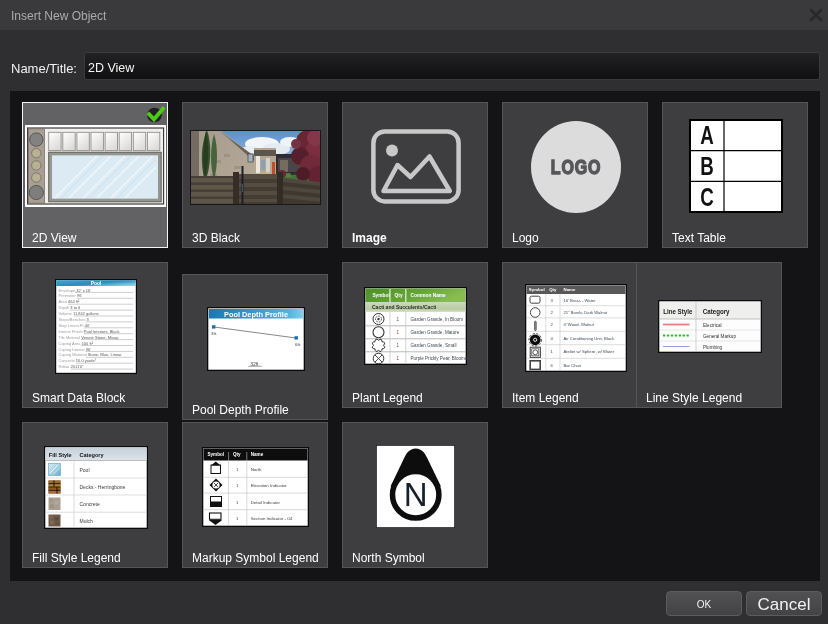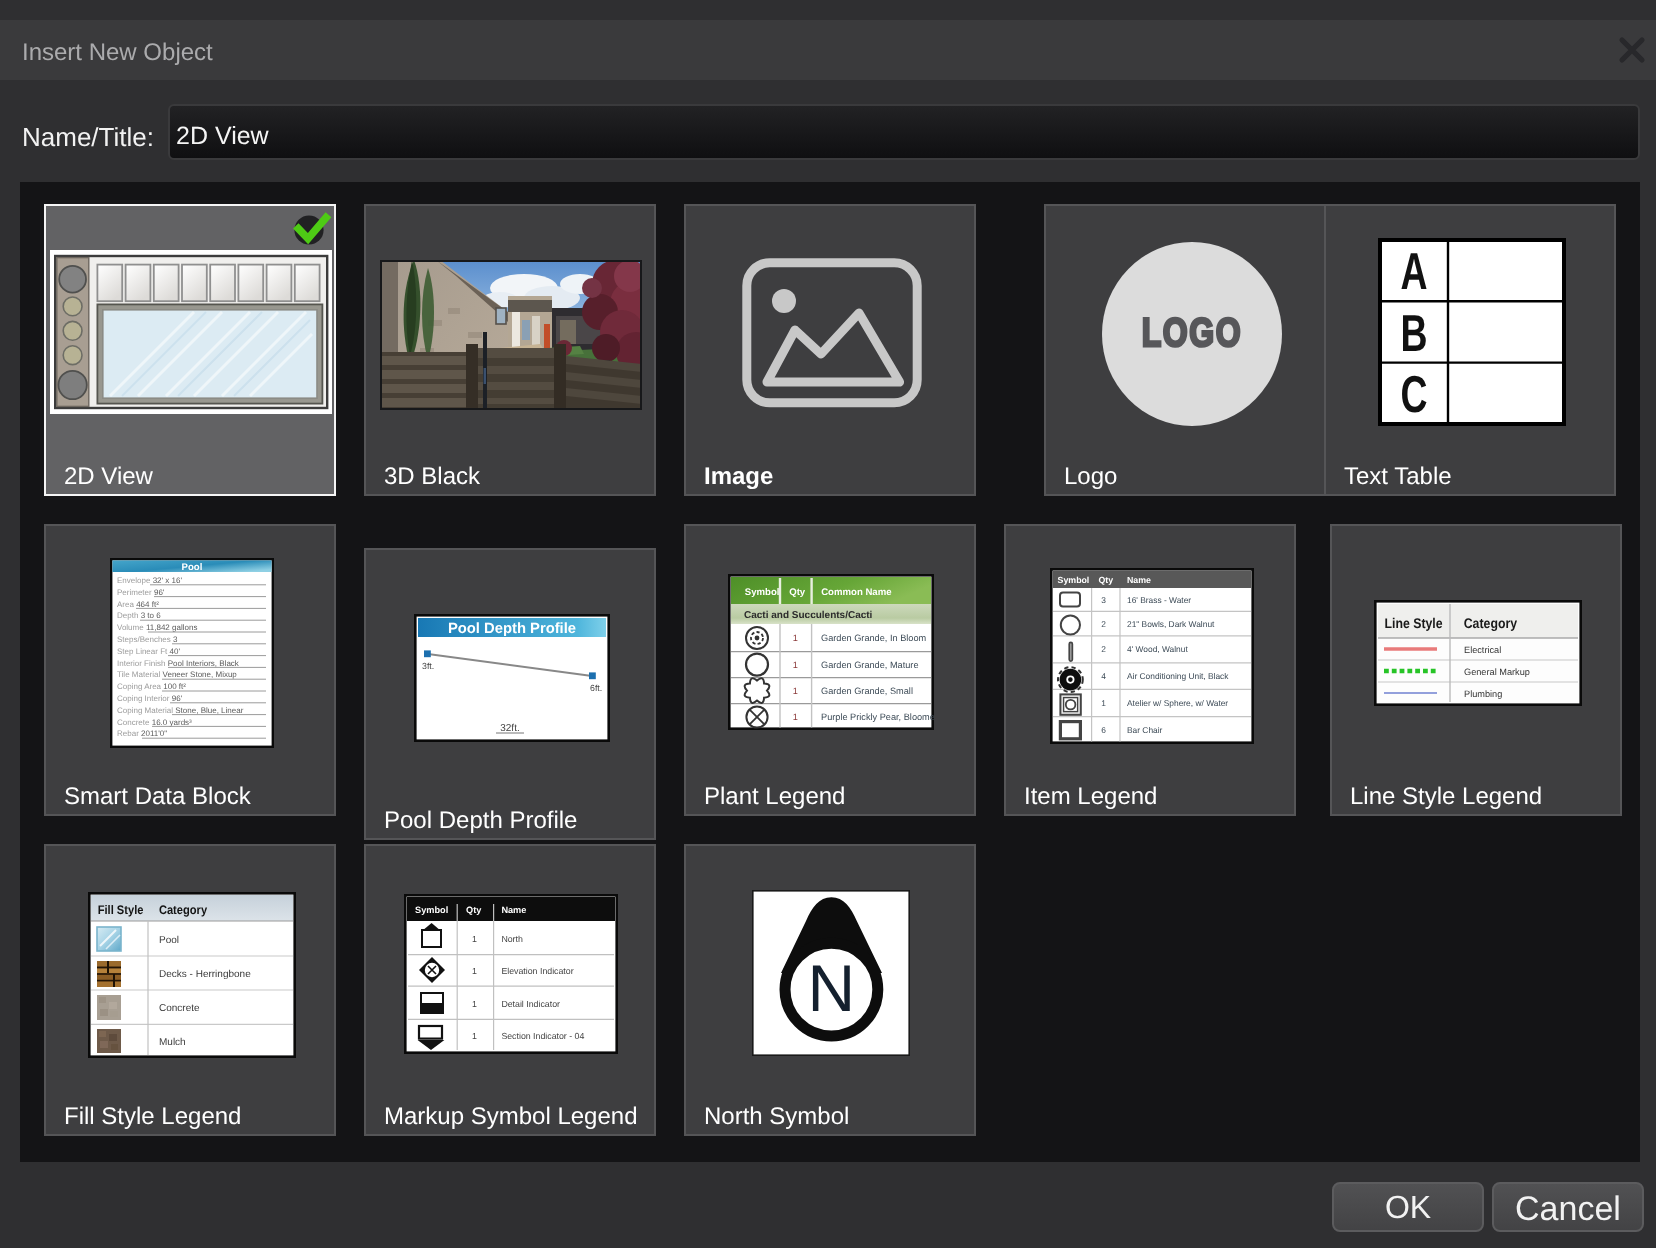--- a/index.html
+++ b/index.html
@@ -1,17 +1,17 @@
 <!DOCTYPE html>
 <html><head>
 <meta charset="utf-8">
 <style>
   html,body{margin:0;padding:0;}
   body{width:828px;height:624px;background:#2f2f31;font-family:"Liberation Sans",sans-serif;overflow:hidden;position:relative;}
-  .titlebar{position:absolute;left:0;top:0;width:828px;height:30px;background:#3a3a3c;margin-top:10px;}
+  .titlebar{position:absolute;left:0;top:0;width:828px;height:30px;background:#3a3a3c;}
   .titlebar .t{position:absolute;left:11px;top:9px;font-size:12px;color:#ababad;}
   .close{position:absolute;right:5px;top:8px;width:14px;height:14px;}
   .lbl-name{position:absolute;left:11px;top:61px;font-size:13px;color:#f2f2f2;}
   .input{position:absolute;left:84px;top:52px;width:736px;height:28px;box-sizing:border-box;
     background:linear-gradient(#222224,#0f0f11);border:1px solid #3a3a3c;border-radius:3px;}
   .input .v{position:absolute;left:3px;top:8px;font-size:12.5px;color:#f5f5f5;}
   .panel{position:absolute;left:10px;top:91px;width:810px;height:490px;background:#141416;}
   .tile{position:absolute;width:146px;height:146px;box-sizing:border-box;background:#3e3e40;border:1px solid #555557;}
   .tile.sel{background:#626264;border:1px solid #f5f5f5;}
   .tile .cap{position:absolute;left:9px;bottom:2px;font-size:12px;color:#fff;white-space:nowrap;}
@@ -183,21 +183,21 @@
     <div class="cap">3D Black</div>
   </div>
   <div class="tile" style="left:342px;top:102px;font-weight:bold;">
     <svg class="thumb" style="left:28px;top:26px;" width="90" height="75" viewBox="0 0 90 75">
       <rect x="2.4" y="2.4" width="85.2" height="70" rx="11.5" fill="none" stroke="#c8c8c8" stroke-width="4.5"></rect>
       <circle cx="21" cy="21.5" r="6" fill="#c8c8c8"></circle>
       <path d="M12.5 62 L26.5 36 L39.5 48 L58.5 27.5 L78.8 62 Z" fill="none" stroke="#c8c8c8" stroke-width="4.5" stroke-linejoin="round"></path>
     </svg>
     <div class="cap">Image</div>
   </div>
-  <div class="tile" style="left:522px;top:102px;padding-left:43px;">
+  <div class="tile" style="left:502px;top:102px;padding-left:43px;">
     <div class="thumb" style="left:28px;top:18px;width:90px;height:92px;border-radius:50%;background:#dcdcdc;"></div>
     <div class="thumb" style="left:28px;top:18px;width:90px;height:92px;text-align:center;line-height:92px;font-size:20px;font-weight:bold;color:#57575a;letter-spacing:1px;transform:scaleX(0.8);-webkit-text-stroke:1.4px #57575a;">LOGO</div>
     <div class="cap">Logo</div>
   </div>
   <div class="tile" style="left:662px;top:102px;">
     <svg class="thumb" style="left:26px;top:16px;" width="94" height="94" viewBox="0 0 94 94">
       <rect x="1" y="1" width="92" height="92" fill="#fff" stroke="#000" stroke-width="2"></rect>
       <line x1="35" y1="2" x2="35" y2="92" stroke="#000" stroke-width="1.2"></line>
       <line x1="2" y1="31.6" x2="92" y2="31.6" stroke="#000" stroke-width="1.2"></line>
       <line x1="2" y1="62.3" x2="92" y2="62.3" stroke="#000" stroke-width="1.2"></line>
@@ -378,21 +378,21 @@
         <text x="38.5" y="17.5">16' Brass - Water</text>
         <text x="38.5" y="29.5">21" Bowls, Dark Walnut</text>
         <text x="38.5" y="42">4' Wood, Walnut</text>
         <text x="38.5" y="55.5">Air Conditioning Unit, Black</text>
         <text x="38.5" y="69">Atelier w/ Sphere, w/ Water</text>
         <text x="38.5" y="82.5">Bar Chair</text>
       </g>
     </svg>
     <div class="cap">Item Legend</div>
   </div>
-  <div class="tile" style="left:665px;top:262px;">
+  <div class="tile" style="left:636px;top:262px;">
     <svg class="thumb" style="left:21px;top:37px;" width="104" height="53" viewBox="0 0 104 53">
       <rect x="0" y="0" width="104" height="53" fill="#fdfdfd" stroke="#0a0a0a" stroke-width="2.6"></rect>
       <rect x="2" y="2" width="100" height="17" fill="#efefed"></rect>
       <g font-size="7" font-weight="bold" fill="#1a1a1a" font-family="Liberation Sans" transform="scale(0.88,1)">
         <text x="6" y="14">Line Style</text>
         <text x="51" y="14">Category</text>
       </g>
       <g stroke="#d8d8d8" stroke-width="0.7">
         <line x1="2" y1="19" x2="102" y2="19" stroke="#aaa"></line>
         <line x1="2" y1="30" x2="102" y2="30"></line>
@@ -528,14 +528,14 @@
   <div class="tile" style="left:342px;top:422px;">
     <svg class="thumb" style="left:33px;top:22px;" width="79" height="83" viewBox="0 0 79 83">
       <rect x="0" y="0" width="79" height="83" fill="#fff" stroke="#1a1a1a" stroke-width="1.6"></rect>
       <path d="M39.7 3.6 C33.5 3.6 30 8.6 27 15.5 L14.5 41.5 L65 41.5 L52.4 15.5 C49.4 8.6 45.9 3.6 39.7 3.6 Z" fill="#0d0d0d"></path>
       <circle cx="39.7" cy="49.8" r="23.2" fill="#fff" stroke="#0d0d0d" stroke-width="5.5"></circle>
       <text x="39.7" y="60.6" font-size="33" fill="#14202e" text-anchor="middle" font-family="Liberation Sans">N</text>
     </svg>
     <div class="cap">North Symbol</div>
   </div>
 
-  <div style="position:absolute;left:666px;top:591px;width:76px;height:25px;box-sizing:border-box;background:linear-gradient(#515153,#434345);border:1px solid #5c5c5e;border-radius:4px;text-align:center;line-height:26.5px;font-size:16px;color:#f2f2f2;">OK</div>
+  <div style="position:absolute;left:666px;top:591px;width:76px;height:25px;box-sizing:border-box;background:linear-gradient(#515153,#434345);border:1px solid #5c5c5e;border-radius:4px;text-align:center;line-height:26.5px;font-size:10px;color:#f2f2f2;">OK</div>
   <div style="position:absolute;left:746px;top:591px;width:76px;height:25px;box-sizing:border-box;background:linear-gradient(#515153,#434345);border:1px solid #5c5c5e;border-radius:4px;text-align:center;line-height:26.5px;font-size:17px;color:#f2f2f2;">Cancel</div>
 
 </body></html>

